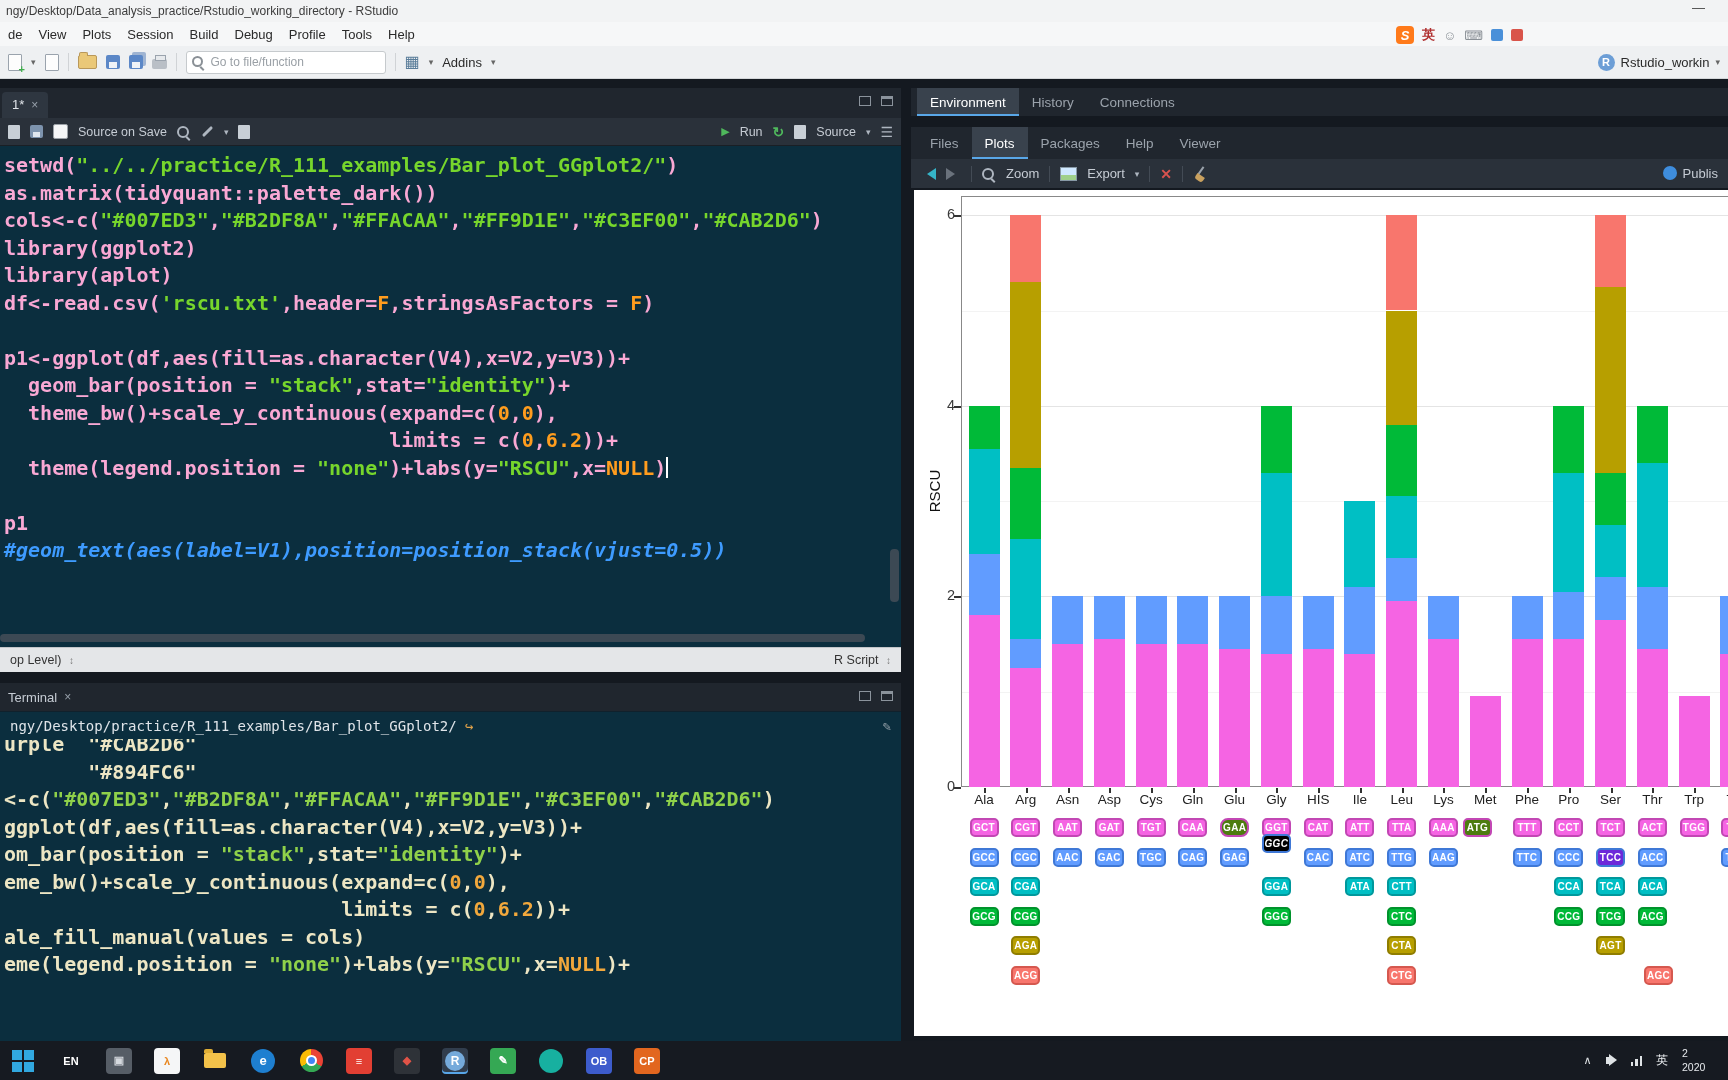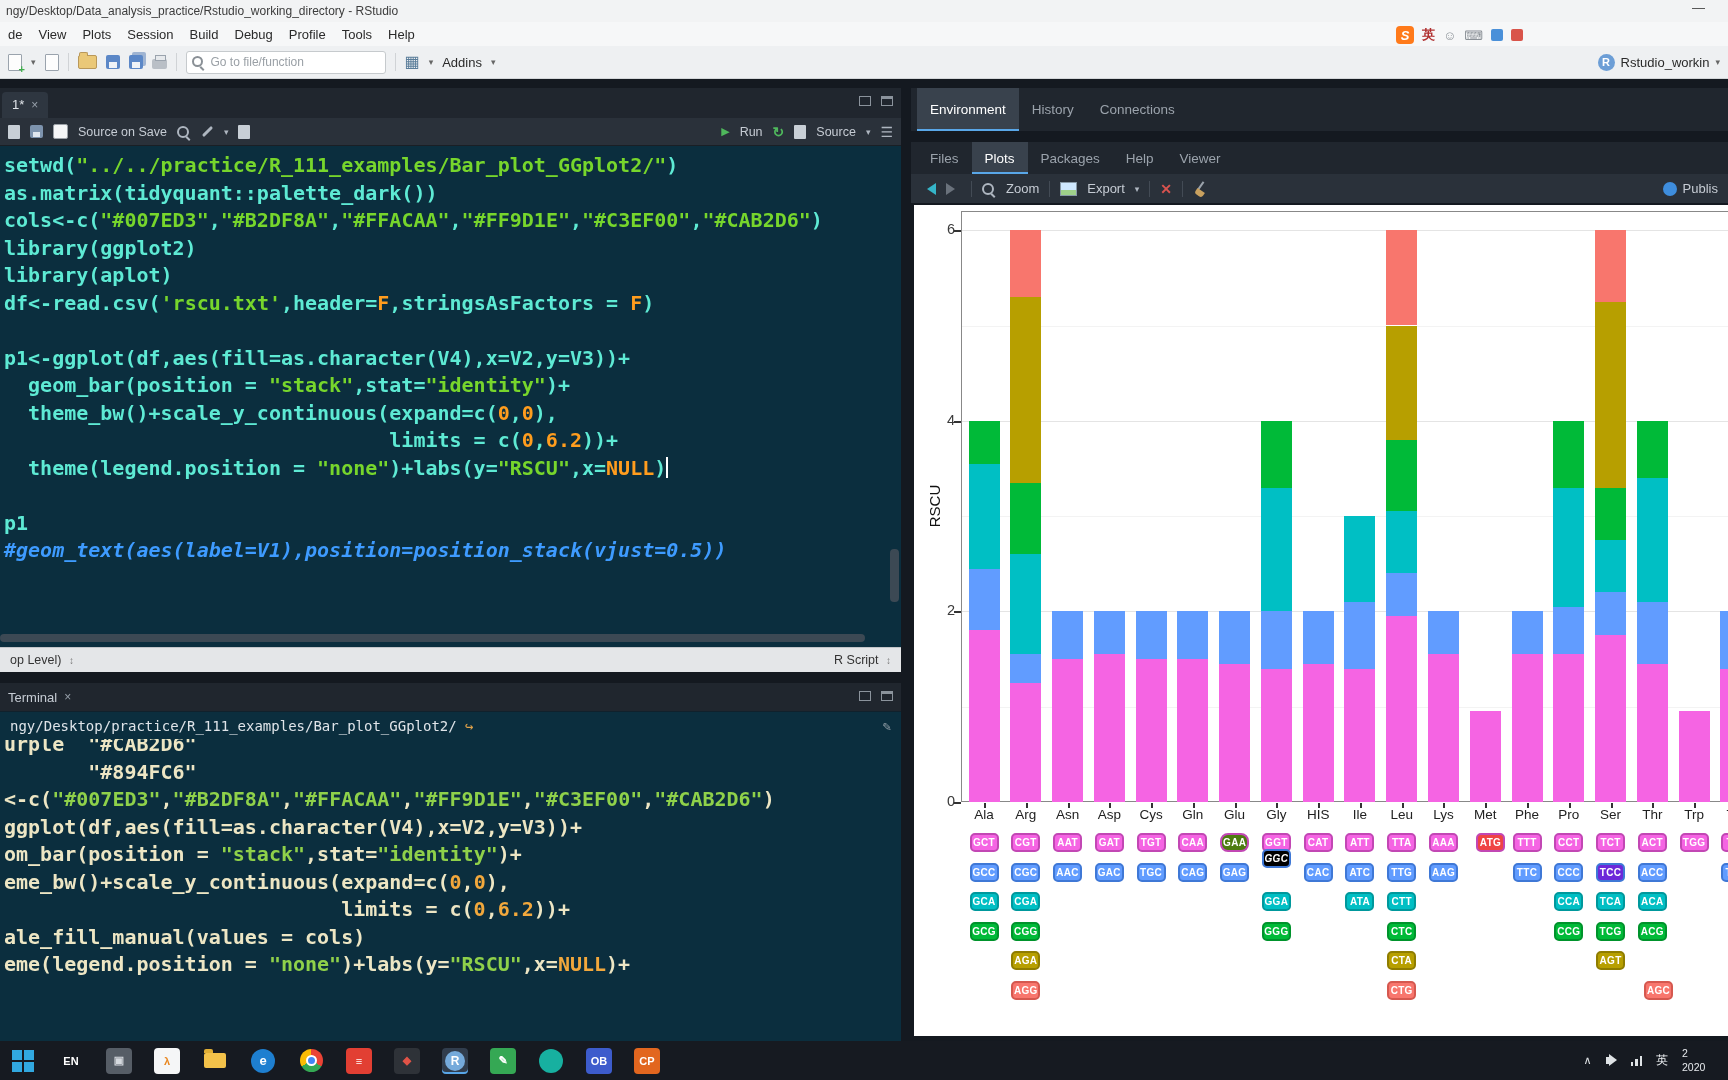--- a/index.html
+++ b/index.html
@@ -72,21 +72,21 @@
   .wand{width:13px;height:3px;background:#aeb6c0;border-radius:2px;transform:rotate(-45deg)}
   .run-group{margin-left:auto;display:flex;align-items:center;gap:10px}
   .runico{color:#4fb85c;font-size:11px}
   .rerun{color:#4fb85c;font-size:14px;font-weight:bold}
   .listico{color:#aeb6c0;font-size:14px}
   
   .code-area{flex:1;background:#0B2E3E;position:relative;overflow:hidden;
              font-family:"DejaVu Sans Mono",monospace;font-weight:bold;font-size:20px;line-height:27.5px;
              padding:6px 0 0 4px}
   .code-line{min-height:27.5px;white-space:pre}
-  .tok-t{color:#5eead4}
+  .tok-t{color:#f9a8d4}
   .tok-s{color:#77D62C}
   .tok-n{color:#FF9D1E}
   .tok-c{color:#3E9BFF;font-style:italic}
   .caret{display:inline-block;width:2px;height:21px;background:#fff;vertical-align:-3px}
   .hscroll{position:absolute;left:0;bottom:5px;height:8px;width:865px;background:#3c4954;border-radius:4px}
   .vscroll{position:absolute;right:2px;top:403px;width:9px;height:53px;background:#3c4954;border-radius:4px}
   
   .statusbar{height:24px;background:#e4e6e8;border-top:1px solid #c2c5c9;display:flex;align-items:center;
              justify-content:space-between;padding:0 10px;font-size:12.5px;color:#333}
   .updn{font-size:10px;color:#777;margin-left:4px}
@@ -98,36 +98,36 @@
   .path-arrow{color:#e0a24a;font-size:14px}
   .term-brush{margin-left:auto;color:#9aa5ad;font-size:14px;transform:rotate(0deg)}
   .terminal-content{height:298px;background:#0B2E3E;overflow:hidden;padding:4px 0 0 4px;
             font-family:"DejaVu Sans Mono",monospace;font-weight:bold;font-size:20px;line-height:27.5px}
   .term-line{min-height:27.5px;white-space:pre}
   .term-line:first-child{margin-top:-12px}
   .terminal-content .tok-t{color:#EDE6C4}
   .terminal-content .tok-s{color:#8FD14A}
   .terminal-content .tok-n{color:#F2A83C}
   
-  .envstrip{height:43px;display:flex;align-items:stretch;padding-left:6px}
+  .envstrip{height:28px;display:flex;align-items:stretch;padding-left:6px}
   .rgap{height:11px;background:#141920}
   .filestrip{height:32px;display:flex;align-items:stretch;padding-left:6px}
   .rtab{display:flex;align-items:center;padding:0 13px;font-size:13.5px;color:#9ba3ac;cursor:default}
   .rtab.active{background:#39424d;color:#fff;box-shadow:inset 0 -2px 0 #59a7e8}
   .ptool{height:29px;background:#2a313a;display:flex;align-items:center;gap:10px;padding:0 10px;
          font-size:13px;color:#c6ccd4;overflow:hidden}
   .vsep{width:1px;height:16px;background:#434b55}
   .arrow-back{width:0;height:0;border:6px solid transparent;border-right:9px solid #35b5c9}
   .arrow-fwd{width:0;height:0;border:6px solid transparent;border-left:9px solid #6a727c}
   .exportico{width:15px;height:12px;border:1px solid #8899a6;background:linear-gradient(#cfe8ff 55%,#9fd08a 45%)}
   .redx{color:#d9534f;font-weight:bold;font-size:14px}
   .broom{position:relative;width:15px;height:15px}
   .broom::before{content:"";position:absolute;left:7px;top:0;width:2px;height:9px;background:#9aa2ab;transform:rotate(35deg)}
   .broom::after{content:"";position:absolute;left:2px;bottom:0;width:9px;height:6px;background:#c9a15f;border-radius:0 0 3px 3px;transform:rotate(35deg)}
-  .publish{margin-left:auto;display:flex;align-items:flex-end;gap:6px;white-space:nowrap}
+  .publish{margin-left:auto;display:flex;align-items:flex-start;gap:6px;white-space:nowrap}
   .pubico{width:14px;height:14px;border-radius:50%;background:#3e8ddd}
   
   .plot-area{flex:1;background:#fff;margin:2px 0 5px 3px;position:relative;overflow:hidden}
   .plot-area div{position:absolute;box-sizing:border-box}
   .panel{border:1px solid #888;border-right:none}
   .ytick{width:34px;text-align:right;font-size:14.5px;color:#3a3a3a}
   .tickmark{background:#333}
   .ylabel{left:-79px;top:292px;width:200px;height:18px;text-align:center;font-size:15px;color:#111;
           transform:rotate(-90deg)}
   .xlabel{width:48px;text-align:center;font-size:13.5px;color:#222}
@@ -466,21 +466,21 @@
         <div class="codon" style="left: 473.2px; top: 775.5px; background: rgb(248, 118, 109); border-color: rgb(213, 88, 79);">CTG</div>
         <div class="seg" style="left: 513.97px; top: 449.285px; width: 31px; height: 147.715px; background: rgb(245, 100, 227);"></div>
         <div class="seg" style="left: 513.97px; top: 406.4px; width: 31px; height: 42.885px; background: rgb(97, 156, 255);"></div>
         <div class="tickmark" style="left: 529.47px; top: 598px; width: 2px; height: 5px;"></div>
         <div class="xlabel" style="left: 505.47px; top: 602px;">Lys</div>
         <div class="codon" style="left: 514.97px; top: 628px; background: rgb(245, 100, 227); border-color: rgb(194, 71, 180);">AAA</div>
         <div class="codon" style="left: 514.97px; top: 657.5px; background: rgb(97, 156, 255); border-color: rgb(63, 120, 214);">AAG</div>
         <div class="seg" style="left: 555.74px; top: 506.465px; width: 31px; height: 90.535px; background: rgb(245, 100, 227);"></div>
         <div class="tickmark" style="left: 571.24px; top: 598px; width: 2px; height: 5px;"></div>
         <div class="xlabel" style="left: 547.24px; top: 602px;">Met</div>
-        <div class="codon" style="left: 562px; top: 628px; background: #ef4444; border-color: rgb(194, 71, 180);">ATG</div>
+        <div class="codon" style="left: 549px; top: 628px; background: #4d7c0f; border-color: rgb(194, 71, 180);">ATG</div>
         <div class="seg" style="left: 597.51px; top: 449.285px; width: 31px; height: 147.715px; background: rgb(245, 100, 227);"></div>
         <div class="seg" style="left: 597.51px; top: 406.4px; width: 31px; height: 42.885px; background: rgb(97, 156, 255);"></div>
         <div class="tickmark" style="left: 613.01px; top: 598px; width: 2px; height: 5px;"></div>
         <div class="xlabel" style="left: 589.01px; top: 602px;">Phe</div>
         <div class="codon" style="left: 598.51px; top: 628px; background: rgb(245, 100, 227); border-color: rgb(194, 71, 180);">TTT</div>
         <div class="codon" style="left: 598.51px; top: 657.5px; background: rgb(97, 156, 255); border-color: rgb(63, 120, 214);">TTC</div>
         <div class="seg" style="left: 639.28px; top: 449.285px; width: 31px; height: 147.715px; background: rgb(245, 100, 227);"></div>
         <div class="seg" style="left: 639.28px; top: 401.635px; width: 31px; height: 47.65px; background: rgb(97, 156, 255);"></div>
         <div class="seg" style="left: 639.28px; top: 282.51px; width: 31px; height: 119.125px; background: rgb(0, 191, 196);"></div>
         <div class="seg" style="left: 639.28px; top: 215.8px; width: 31px; height: 66.71px; background: rgb(0, 186, 56);"></div>

